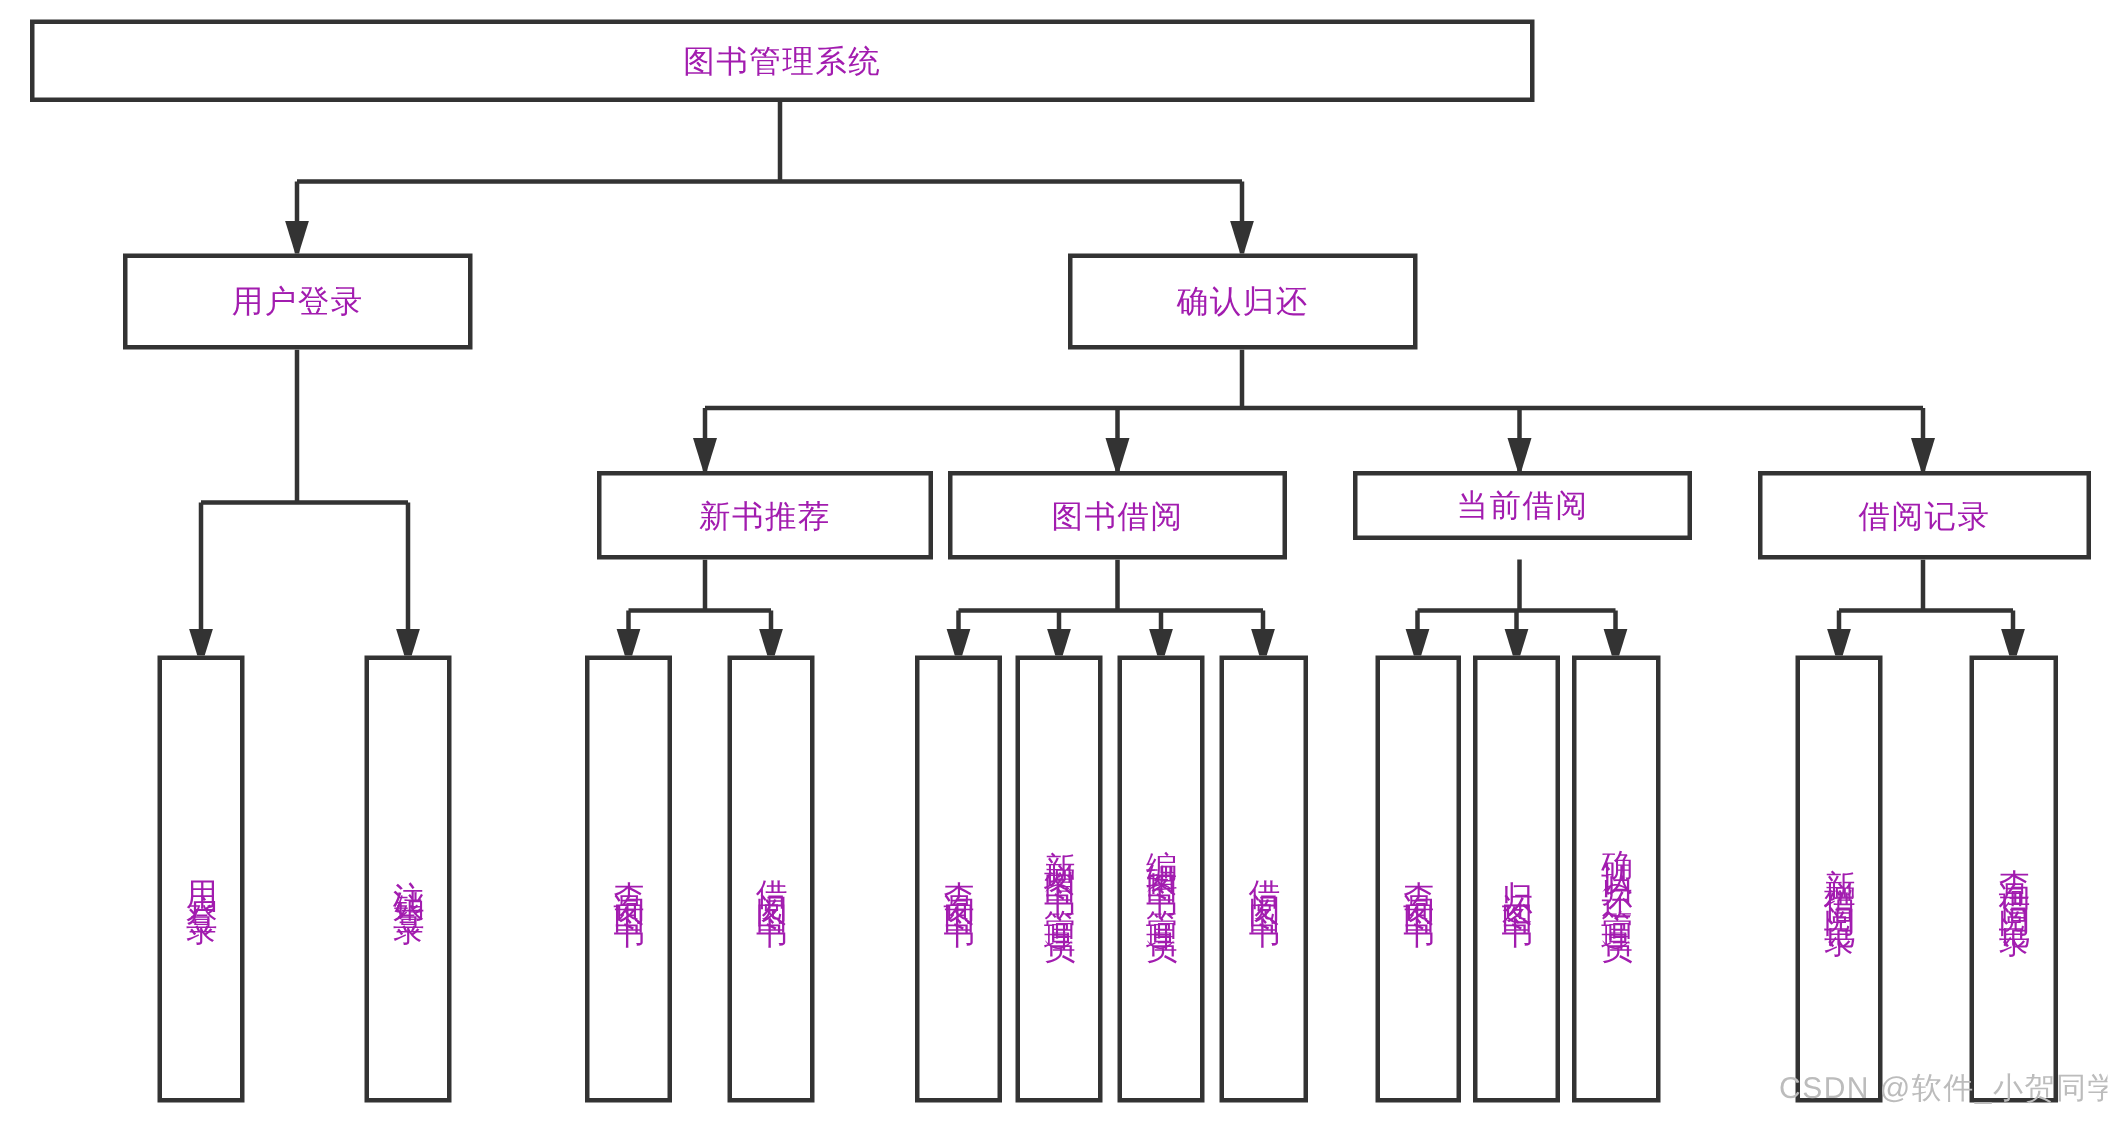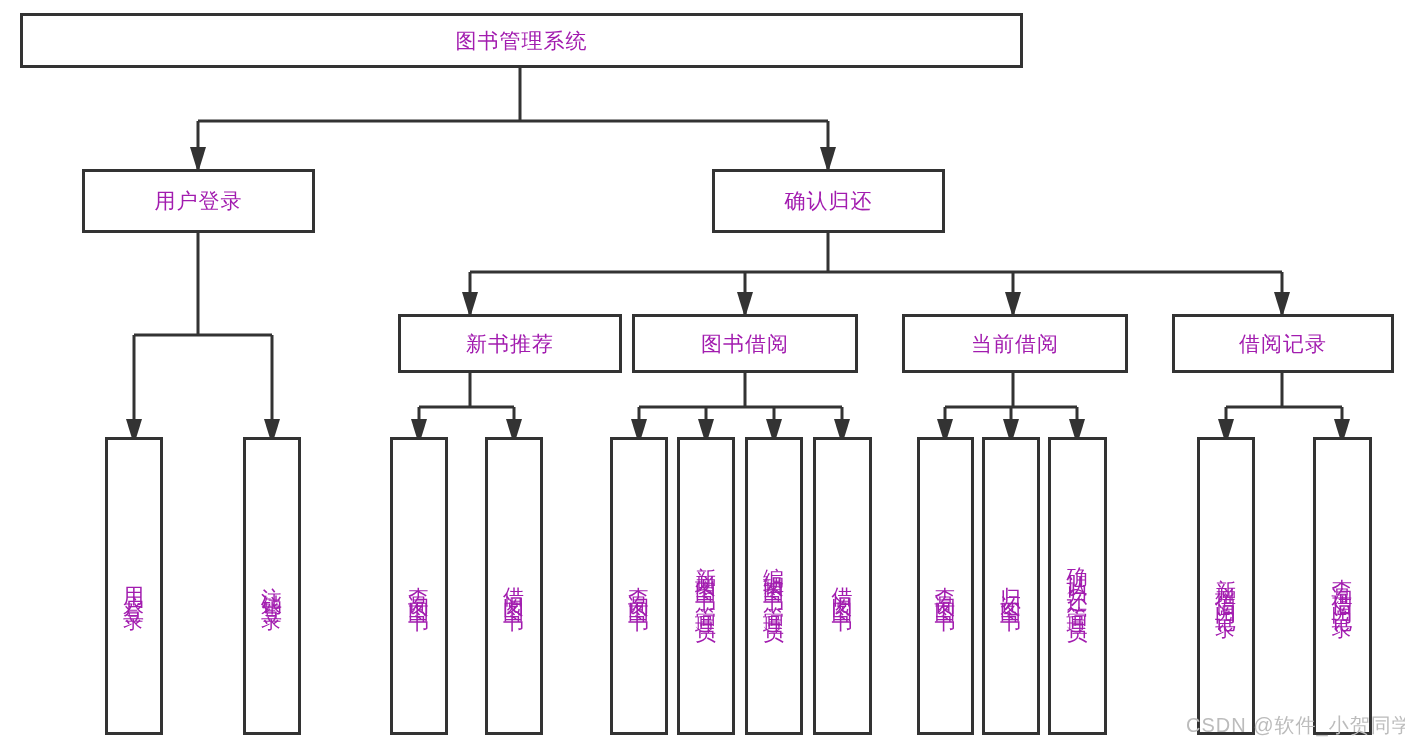--- a/index.html
+++ b/index.html
@@ -59,21 +59,21 @@
     </g>
   </svg>
 
   <div class="node hlabel" style="left:20px;top:13px;width:1003px;height:55px;">图书管理系统</div>
 
   <div class="node hlabel" style="left:82px;top:169px;width:233px;height:64px;">用户登录</div>
   <div class="node hlabel" style="left:712px;top:169px;width:233px;height:64px;">确认归还</div>
 
   <div class="node hlabel" style="left:358px;top:314px;width:224px;height:59px;margin-left:40px;">新书推荐</div>
   <div class="node hlabel" style="left:632px;top:314px;width:226px;height:59px;">图书借阅</div>
-  <div class="node hlabel" style="left:902px;top:314px;width:226px;height:59px;">当前借阅</div>
+  <div class="node hlabel" style="left:902px;top:314px;width:226px;height:46px;">当前借阅</div>
   <div class="node hlabel" style="left:1172px;top:314px;width:222px;height:59px;">借阅记录</div>
 
   <div class="node leaf" style="left:105px;top:437px;width:58px;height:298px;">
     <span>用户登录</span>
   </div>
   <div class="node leaf" style="left:243px;top:437px;width:58px;height:298px;">
     <span>注销登录</span>
   </div>
   <div class="node leaf" style="left:390px;top:437px;width:58px;height:298px;">
     <span>查询图书</span>

